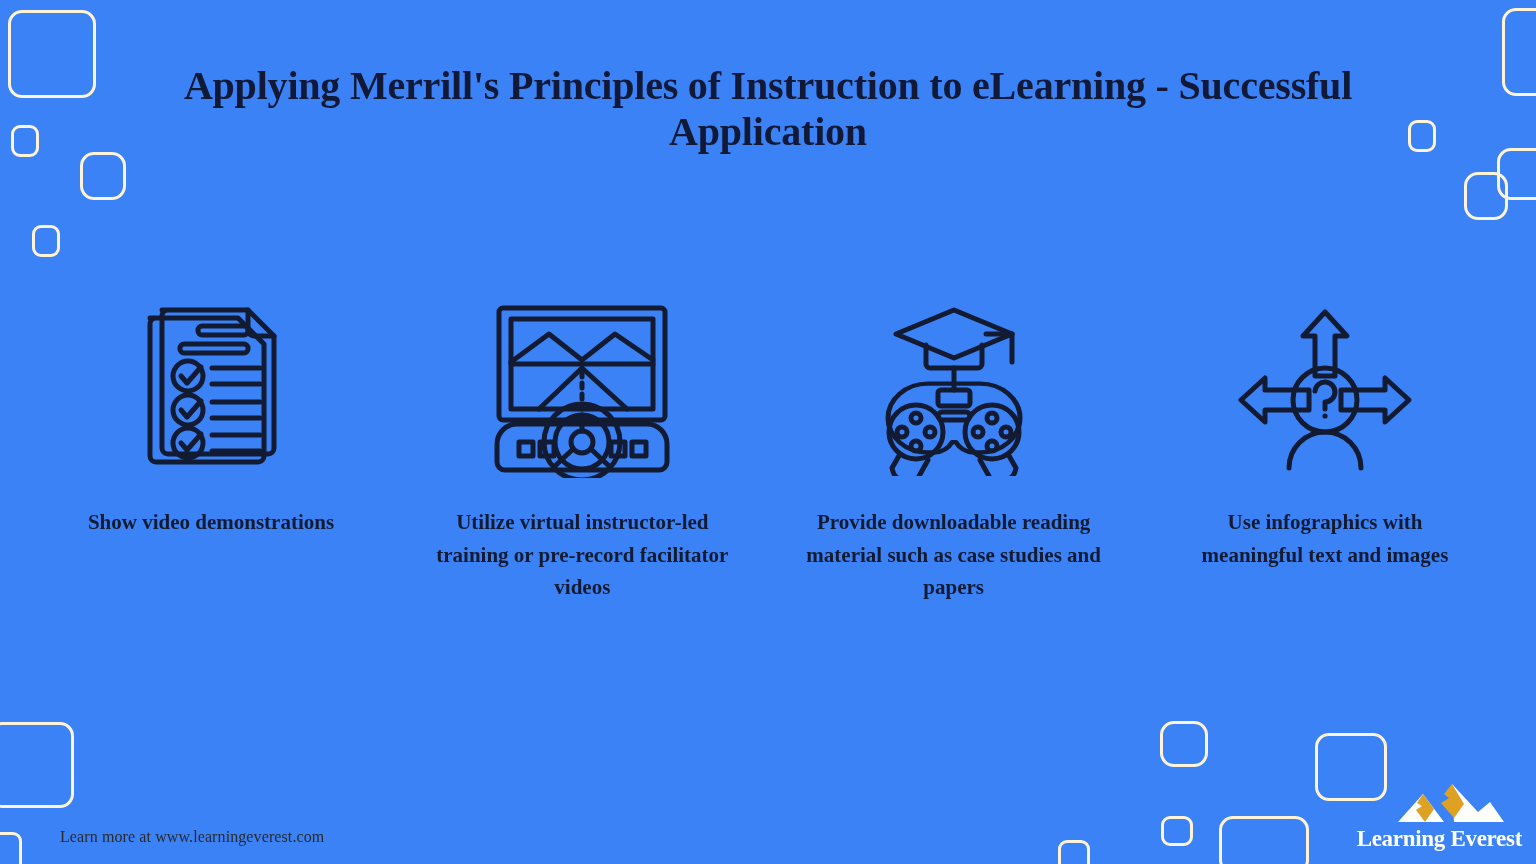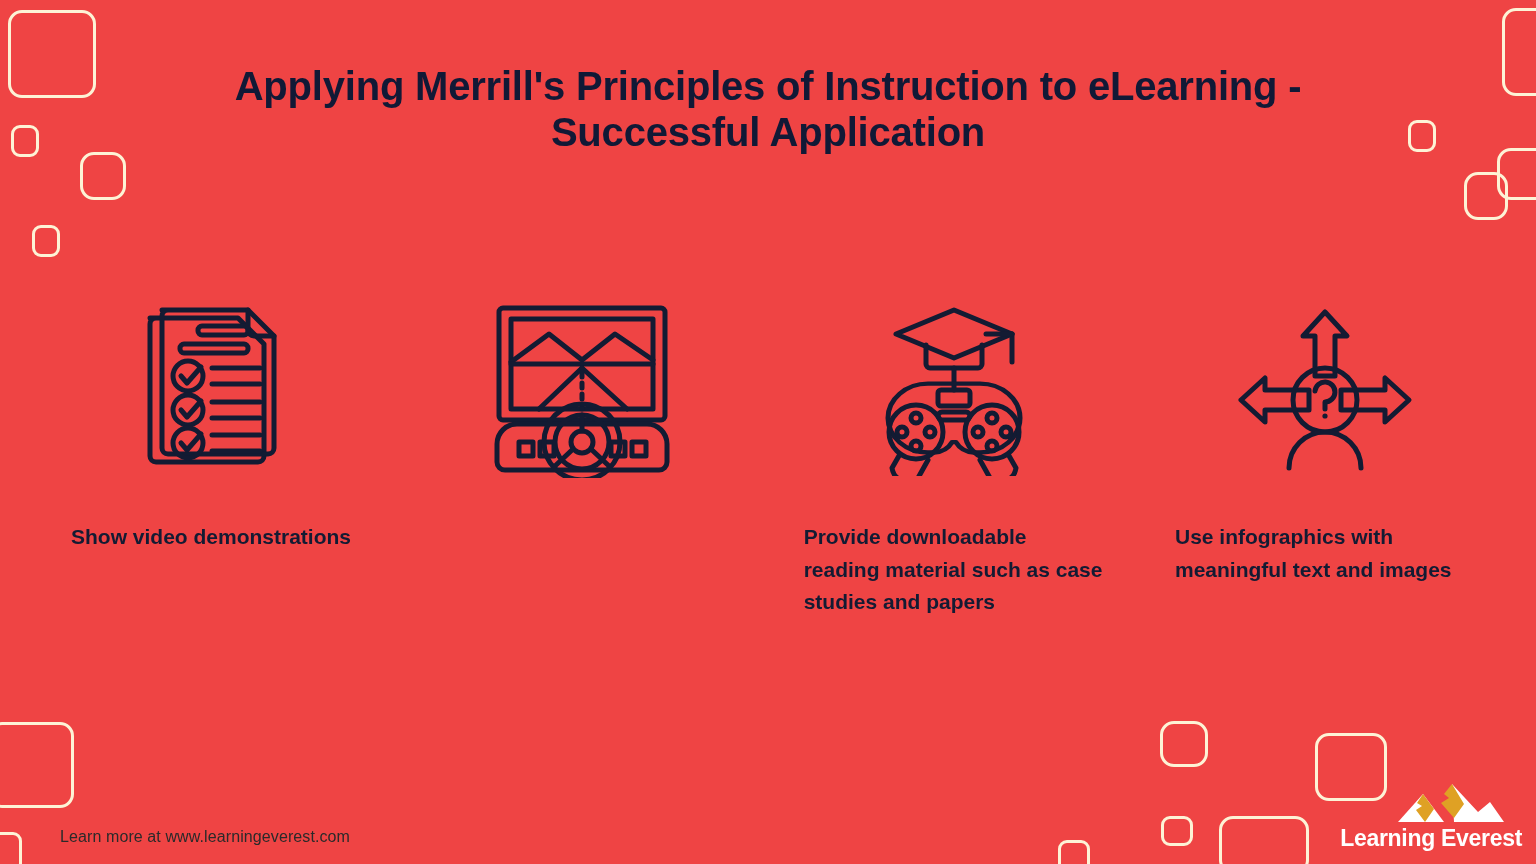--- a/index.html
+++ b/index.html
@@ -11,22 +11,23 @@
     width: 1536px;
     height: 864px;
     background: #dfa124;
     font-family: "Liberation Sans", sans-serif;
     overflow: hidden;
   }
   #slide {
     position: relative;
     width: 1536px;
     height: 864px;
-    background: #ef4444;
+    background: #3b82f6;
     overflow: hidden;
+    font-family: Liberation Serif, serif;
   }
 
   
   .deco-layer {
     position: absolute;
     inset: 0;
     pointer-events: none;
   }
   .deco-sq {
     position: absolute;
@@ -69,22 +70,22 @@
   .card-icon {
     height: 180px;
     display: flex;
     align-items: center;
     justify-content: center;
   }
   .card-icon svg {
     display: block;
   }
   .card-caption {
-    margin-top: 41px;
-    text-align: left;
+    margin-top: 26px;
+    text-align: center;
     color: #131b33;
     font-size: 21px;
     font-weight: 700;
     line-height: 1.55;
     max-width: 300px;
   }
 
   
   .footer-note {
     position: absolute;
@@ -209,20 +210,21 @@
           <rect x="145" y="140" width="14" height="14"></rect>
 
           <circle cx="95" cy="140" r="38"></circle>
           <circle cx="95" cy="140" r="27"></circle>
           <circle cx="95" cy="140" r="11"></circle>
           <path d="M95 113 v16"></path>
           <path d="M85 148 L68 164"></path>
           <path d="M105 148 L122 164"></path>
         </svg>
       </div>
+      <div class="card-caption">Utilize virtual instructor-led training or pre-record facilitator videos</div>
     </div>
 
     <div class="card">
       <div class="card-icon">
         <svg width="176" height="172" viewBox="0 0 176 172" fill="none" stroke="#131b33" stroke-width="5" stroke-linecap="round" stroke-linejoin="round">
 
           <path d="M88 6 L146 30 L88 54 L30 30 Z"></path>
 
           <path d="M60 41 v19 a4 4 0 0 0 4 4 h48 a4 4 0 0 0 4 -4 V41"></path>
 

